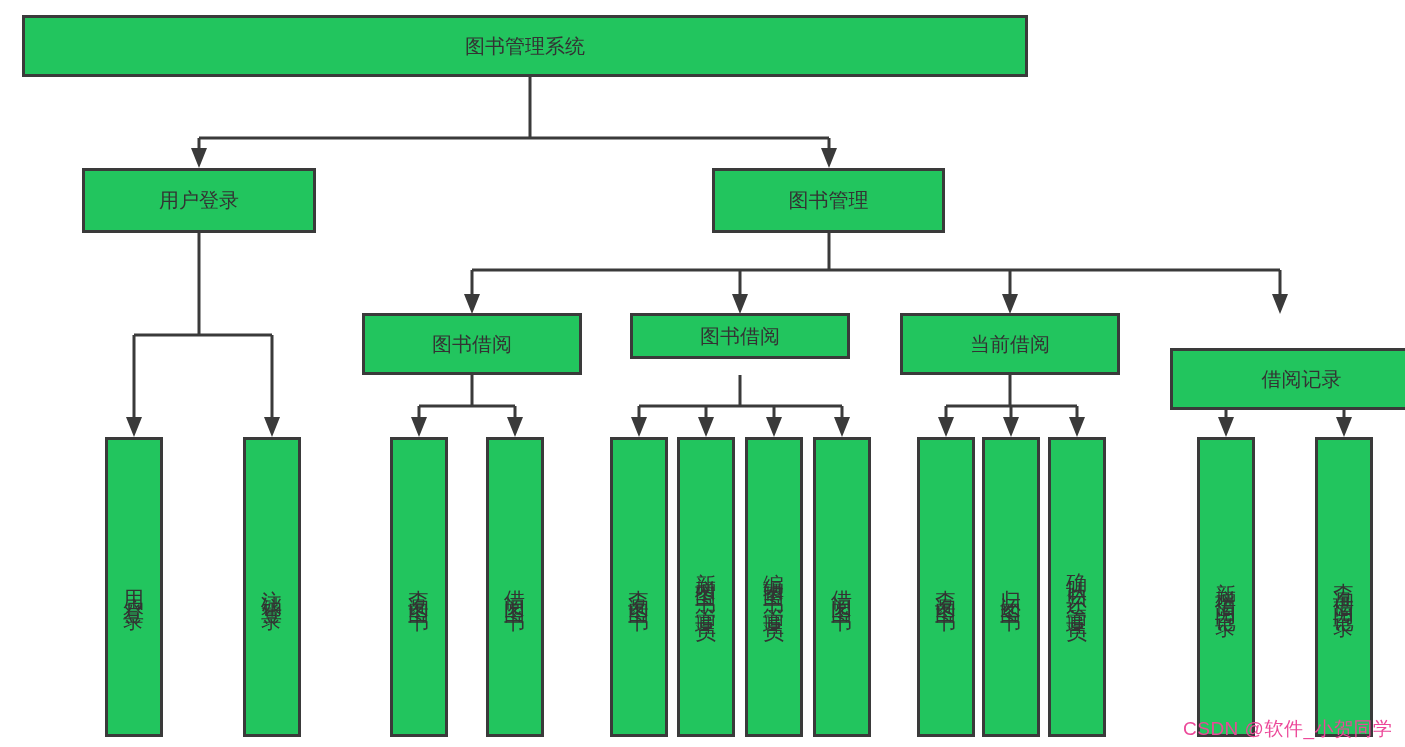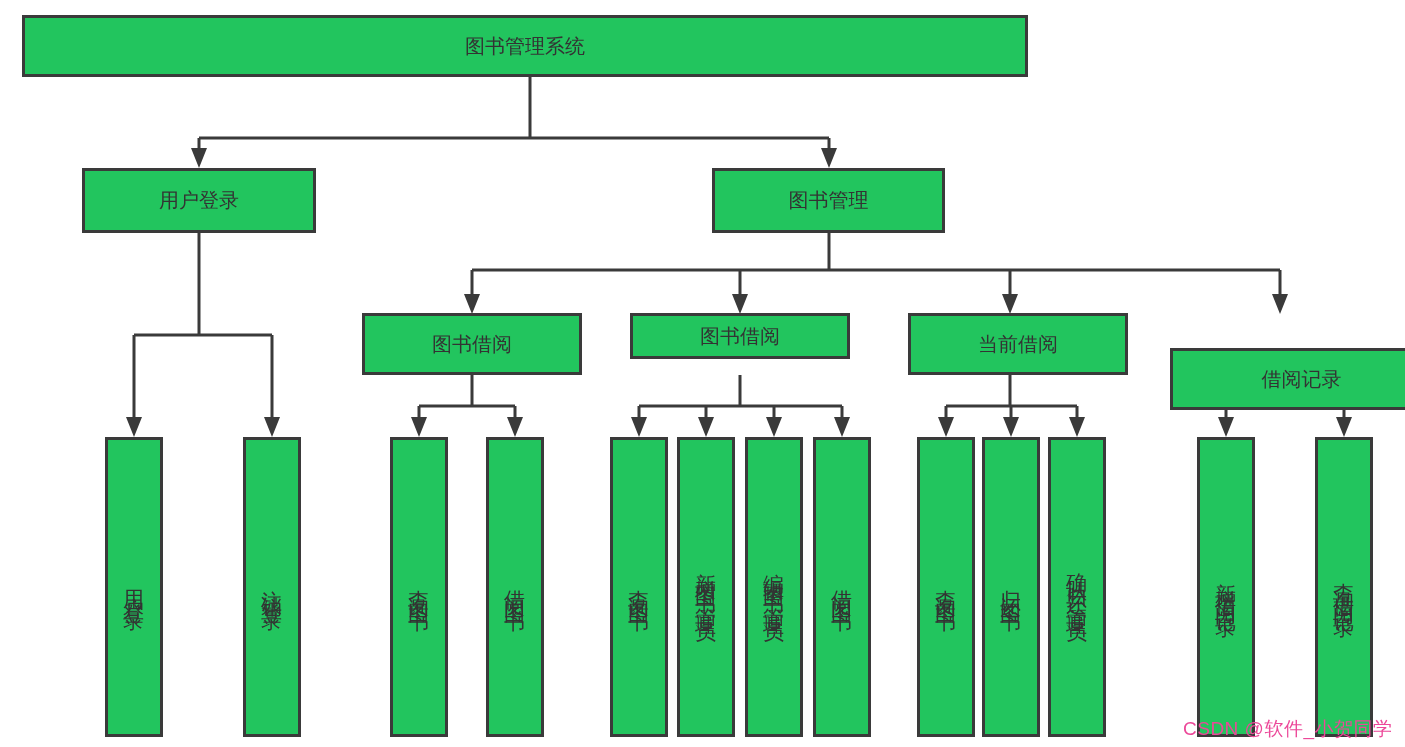--- a/index.html
+++ b/index.html
@@ -114,21 +114,21 @@
   <div class="box" style="left:712px;top:168px;width:233px;height:65px;">
     <span>图书管理</span>
   </div>
 
   <div class="box" style="left:362px;top:313px;width:220px;height:62px;">
     <span>图书借阅</span>
   </div>
   <div class="box" style="left:630px;top:313px;width:220px;height:46px;">
     <span>图书借阅</span>
   </div>
-  <div class="box" style="left:900px;top:313px;width:220px;height:62px;margin-left:8px;">
+  <div class="box" style="left:900px;top:313px;width:220px;height:62px;">
     <span>当前借阅</span>
   </div>
   <div class="box" style="left:1170px;top:313px;width:263px;height:62px;margin-top:35px;">
     <span>借阅记录</span>
   </div>
 
   <div class="box" style="left:105px;top:437px;width:58px;height:300px;">
     <span class="vtext">用户登录</span>
   </div>
   <div class="box" style="left:243px;top:437px;width:58px;height:300px;">

